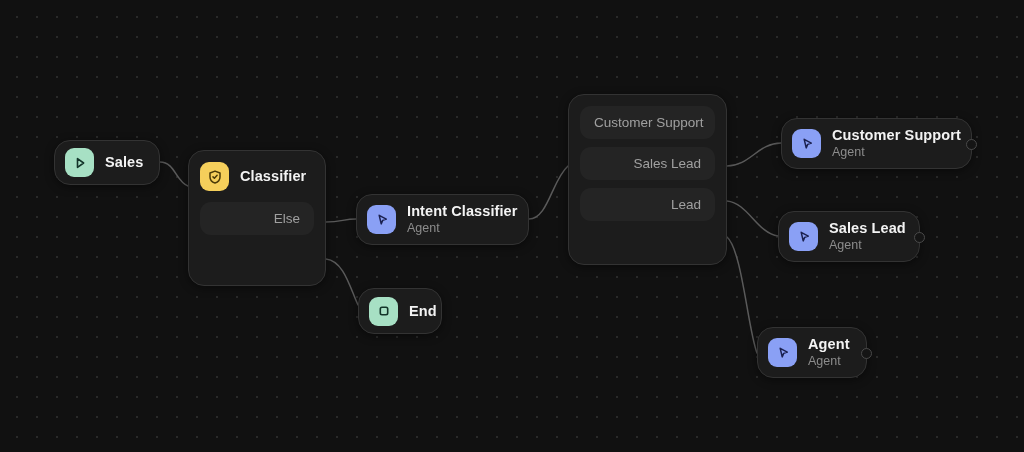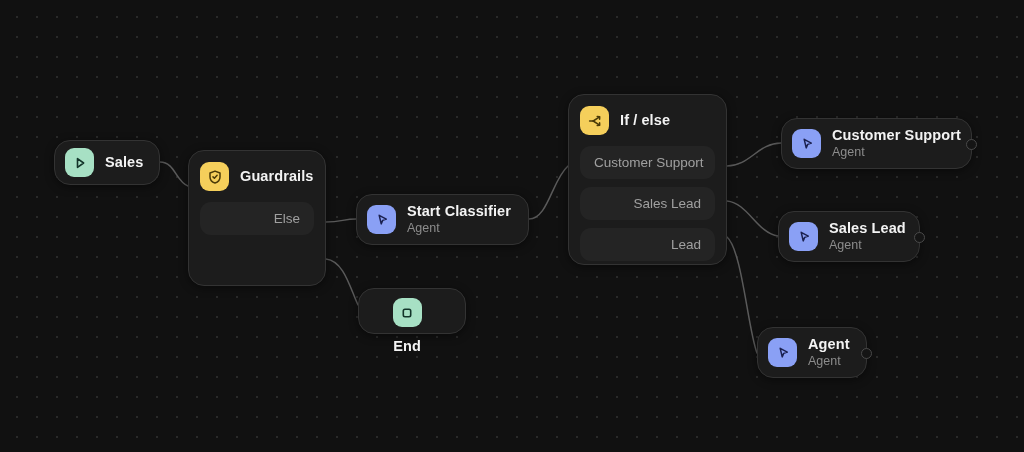--- a/index.html
+++ b/index.html
@@ -127,63 +127,51 @@
   </div>
 
   <div class="node branch-node" style="left:188px; top:150px; width:138px; height:136px;">
     <div class="node-head">
       <span class="ico" style="background:#f5cf5b;">
         <svg width="16" height="16" viewBox="0 0 16 16" fill="none" stroke="#4a3a08" stroke-width="1.5" stroke-linecap="round" stroke-linejoin="round">
           <path d="M8 2.1 L13 4 V8 C13 11 10.6 13.2 8 14 C5.4 13.2 3 11 3 8 V4 Z"></path>
           <path d="M6 7.9 L7.4 9.3 L10.1 6.3"></path>
         </svg>
       </span>
-      <span class="ttl">Guardrails</span>
+      <span class="ttl">Classifier</span>
     </div>
     <div class="rowlist">
       <div class="row right">
         <span>Else</span>
       </div>
     </div>
   </div>
 
   <div class="node simple-node" style="left:356px; top:194px; width:173px; height:51px;">
     <span class="ico" style="background:#8aa0f5;">
       <svg width="16" height="16" viewBox="0 0 16 16" fill="none" stroke="#1b2150" stroke-width="1.5" stroke-linejoin="round">
         <path d="M5.2 3.3 L12.3 7.1 L8.7 8.4 L7.2 11.9 Z"></path>
       </svg>
     </span>
     <span class="txtwrap">
-      <span class="ttl">Start Classifier</span>
-      <span class="sub">Agent</span>
-    </span>
-  </div>
-
-  <div class="node simple-node" style="left:358px; top:288px; width:108px; height:46px;flex-direction:column;">
+      <span class="ttl">Intent Classifier</span>
+      <span class="sub">Agent</span>
+    </span>
+  </div>
+
+  <div class="node simple-node" style="left:358px; top:288px; width:84px; height:46px;">
     <span class="ico" style="background:#a7e0c4;">
       <svg width="16" height="16" viewBox="0 0 16 16" fill="none" stroke="#14352a" stroke-width="1.6" stroke-linejoin="round">
         <rect x="4.3" y="4.3" width="7.4" height="7.4" rx="1.7"></rect>
       </svg>
     </span>
     <span class="ttl">End</span>
   </div>
 
   <div class="node branch-node" style="left:568px; top:94px; width:159px; height:171px;">
-    <div class="node-head">
-      <span class="ico" style="background:#f5cf5b;">
-        <svg width="16" height="16" viewBox="0 0 16 16" fill="none" stroke="#4a3a08" stroke-width="1.5" stroke-linecap="round" stroke-linejoin="round">
-          <path d="M2.6 8 H6.2"></path>
-          <path d="M6.2 8 L12.2 4.1"></path>
-          <path d="M6.2 8 L12.2 11.9"></path>
-          <path d="M10.2 3.6 L12.7 3.8 L12.6 6.2"></path>
-          <path d="M12.6 9.8 L12.7 12.2 L10.2 12.4"></path>
-        </svg>
-      </span>
-      <span class="ttl">If / else</span>
-    </div>
     <div class="rowlist">
       <div class="row left">
         <span>Customer Support</span>
       </div>
       <div class="row right">
         <span>Sales Lead</span>
       </div>
       <div class="row right">
         <span>Lead</span>
       </div>

